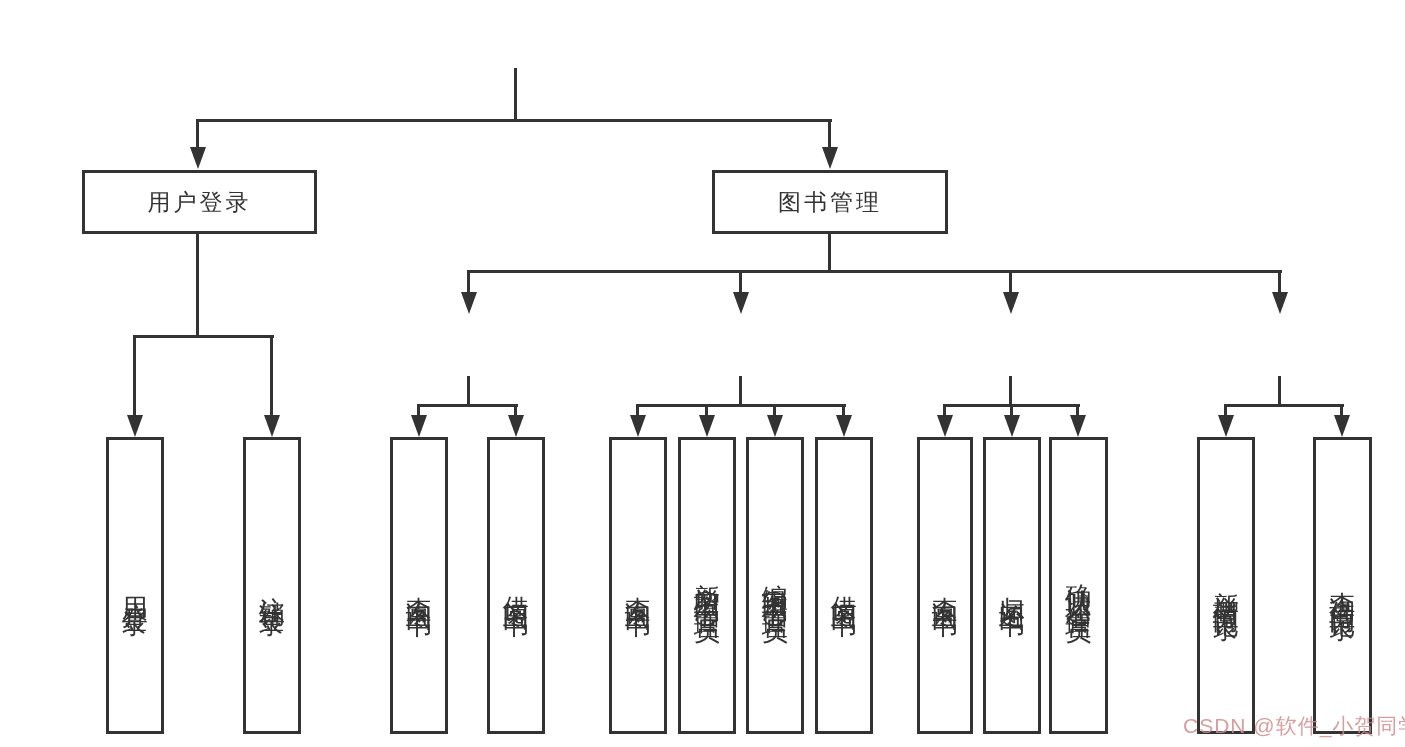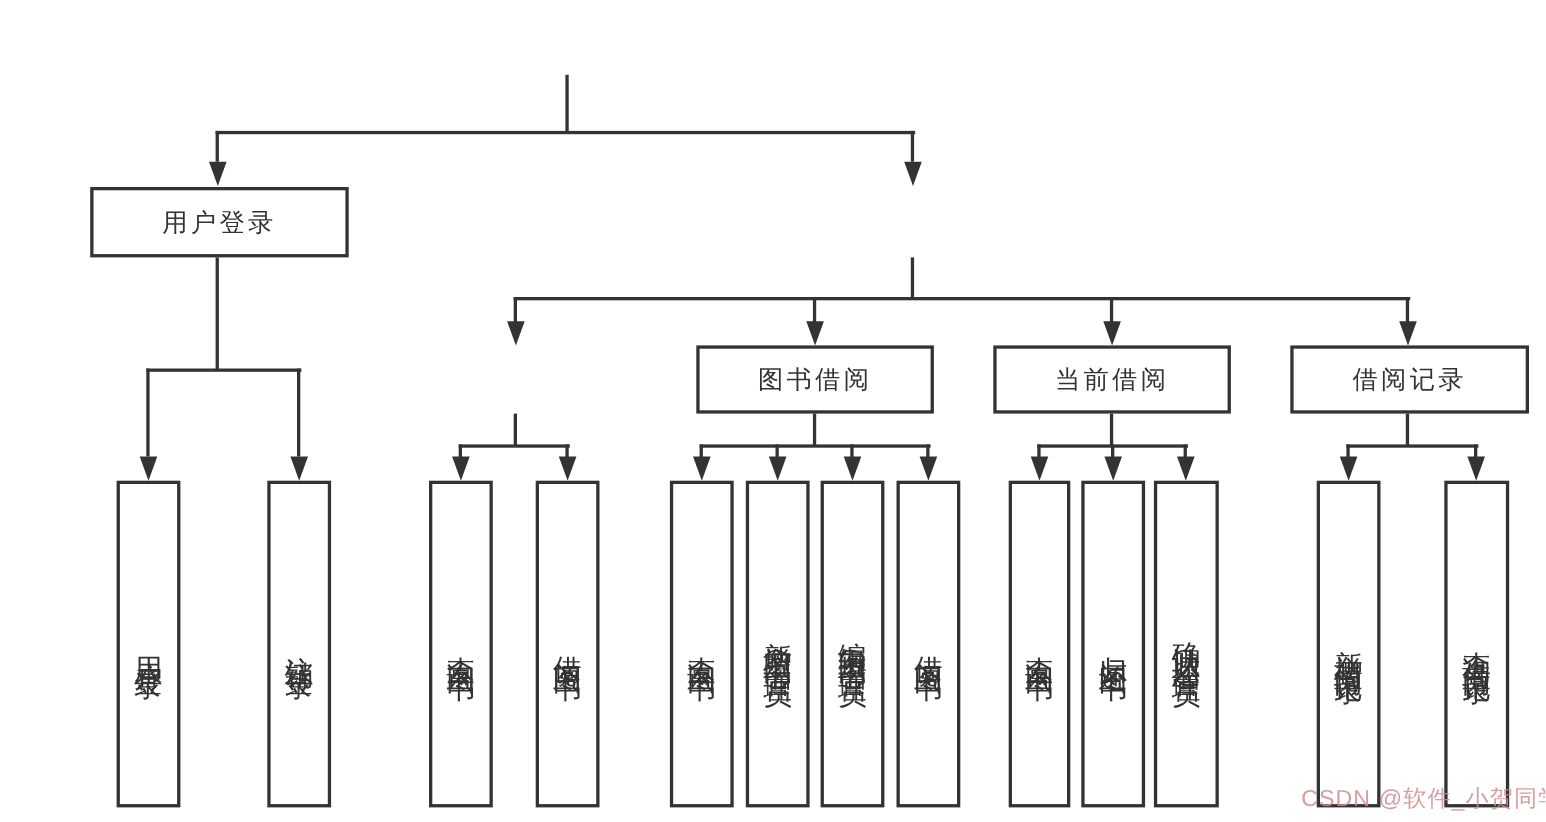--- a/index.html
+++ b/index.html
@@ -46,48 +46,42 @@
   <div class="vl" style="left:514px;top:68px;height:53px"></div>
   <div class="hl" style="left:196px;top:119px;width:636px"></div>
   <div class="vl" style="left:196px;top:119px;height:28px"></div>
   <div class="ah" style="left:190px;top:147px"></div>
   <div class="vl" style="left:828px;top:119px;height:28px"></div>
   <div class="ah" style="left:822px;top:147px"></div>
 
   <div class="box" style="left:82px;top:170px;width:235px;height:64px">
     <span class="lbl">用户登录</span>
   </div>
+  <div class="box" style="left:712px;top:170px;width:236px;height:64px">
+    <span class="lbl">图书管理</span>
+  </div>
 
   <div class="vl" style="left:196px;top:234px;height:102px"></div>
   <div class="hl" style="left:133px;top:335px;width:141px"></div>
   <div class="vl" style="left:133px;top:335px;height:80px"></div>
   <div class="ah" style="left:127px;top:415px"></div>
   <div class="vl" style="left:270px;top:335px;height:80px"></div>
   <div class="ah" style="left:264px;top:415px"></div>
 
   <div class="vl" style="left:828px;top:234px;height:38px"></div>
   <div class="hl" style="left:467px;top:270px;width:815px"></div>
   <div class="vl" style="left:467px;top:270px;height:23px"></div>
   <div class="ah" style="left:461px;top:292px"></div>
   <div class="vl" style="left:739px;top:270px;height:23px"></div>
   <div class="ah" style="left:733px;top:292px"></div>
   <div class="vl" style="left:1009px;top:270px;height:23px"></div>
   <div class="ah" style="left:1003px;top:292px"></div>
   <div class="vl" style="left:1278px;top:270px;height:23px"></div>
   <div class="ah" style="left:1272px;top:292px"></div>
 
-  <div class="box" style="left:633px;top:314px;width:216px;height:62px">
-    <span class="lbl">图书借阅</span>
-  </div>
-  <div class="box" style="left:903px;top:314px;width:216px;height:62px">
-    <span class="lbl">当前借阅</span>
-  </div>
-  <div class="box" style="left:1173px;top:314px;width:217px;height:62px">
-    <span class="lbl">借阅记录</span>
-  </div>
 
   <div class="vl" style="left:467px;top:376px;height:30px"></div>
   <div class="hl" style="left:417px;top:404px;width:101px"></div>
   <div class="vl" style="left:417px;top:404px;height:12px"></div>
   <div class="ah" style="left:411px;top:415px"></div>
   <div class="vl" style="left:514px;top:404px;height:12px"></div>
   <div class="ah" style="left:508px;top:415px"></div>
 
   <div class="vl" style="left:739px;top:376px;height:30px"></div>
   <div class="hl" style="left:636px;top:404px;width:210px"></div>

